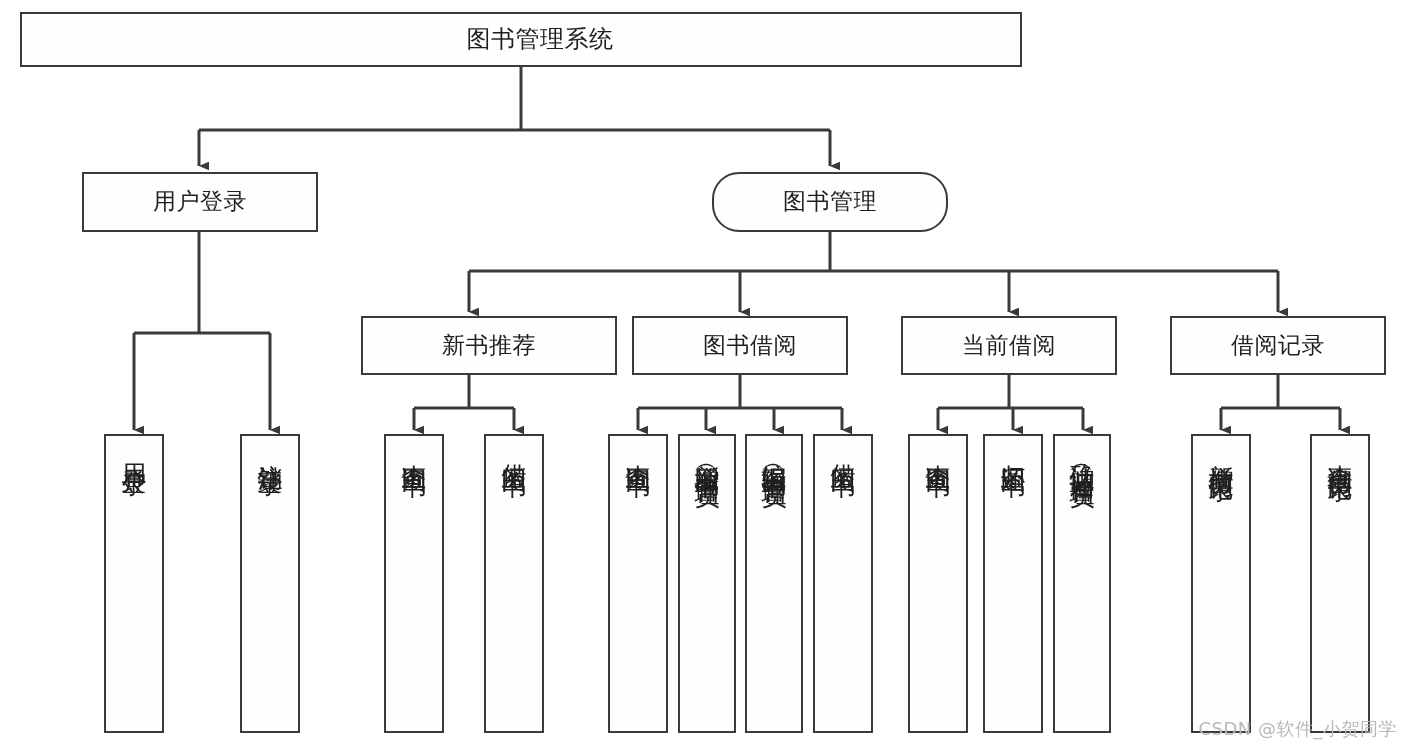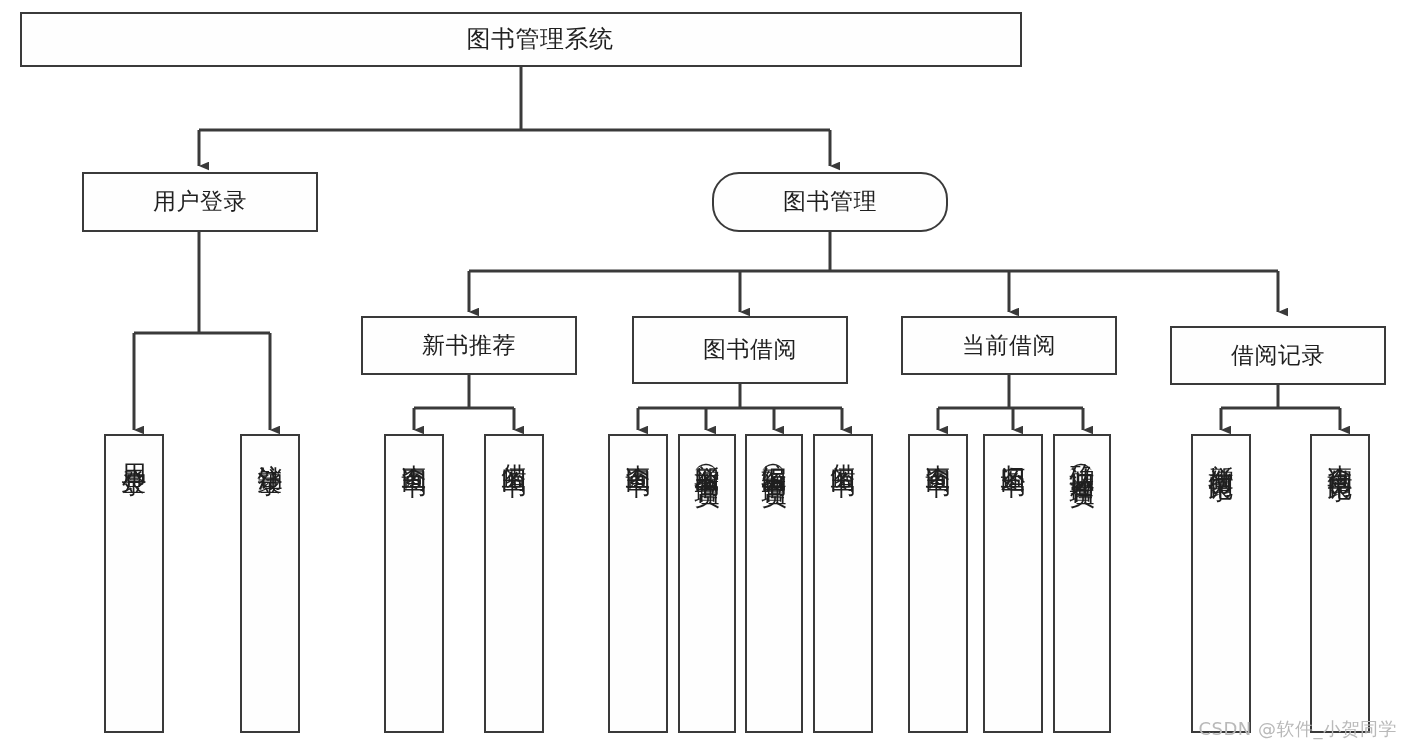--- a/index.html
+++ b/index.html
@@ -137,33 +137,33 @@
   </div>
 
   <div class="node" style="left:82px; top:172px; width:236px; height:60px;">
     <span class="node-label h-label">用户登录</span>
   </div>
 
   <div class="node" style="left:712px; top:172px; width:236px; height:60px;border-radius:27px;">
     <span class="node-label h-label">图书管理</span>
   </div>
 
-  <div class="node" style="left:361px; top:316px; width:216px; height:59px;">
+  <div class="node" style="left:361px; top:316px; width:256px; height:59px;">
     <span class="node-label h-label">新书推荐</span>
   </div>
 
-  <div class="node" style="left:632px; top:316px; width:216px; height:68px;padding-left:20px;">
+  <div class="node" style="left:632px; top:316px; width:216px; height:59px;padding-left:20px;">
     <span class="node-label h-label">图书借阅</span>
   </div>
 
   <div class="node" style="left:901px; top:316px; width:216px; height:59px;">
     <span class="node-label h-label">当前借阅</span>
   </div>
 
-  <div class="node" style="left:1170px; top:326px; width:216px; height:59px;">
+  <div class="node" style="left:1170px; top:316px; width:216px; height:59px;">
     <span class="node-label h-label">借阅记录</span>
   </div>
 
   <div class="node leaf" style="left:104px; top:434px; width:60px; height:299px;">
     <span class="node-label v-label">用户登录</span>
   </div>
 
   <div class="node leaf" style="left:240px; top:434px; width:60px; height:299px;">
     <span class="node-label v-label">注销登录</span>
   </div>

